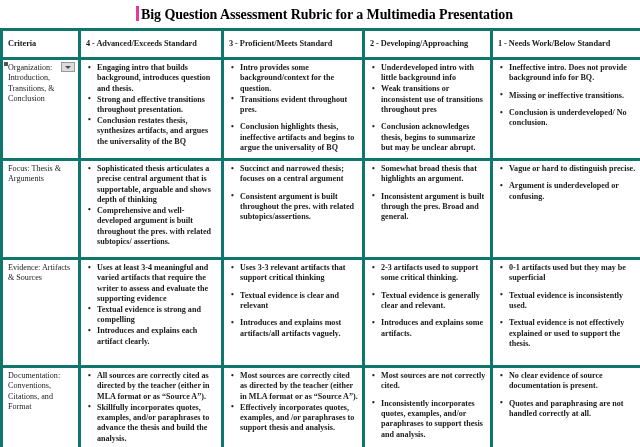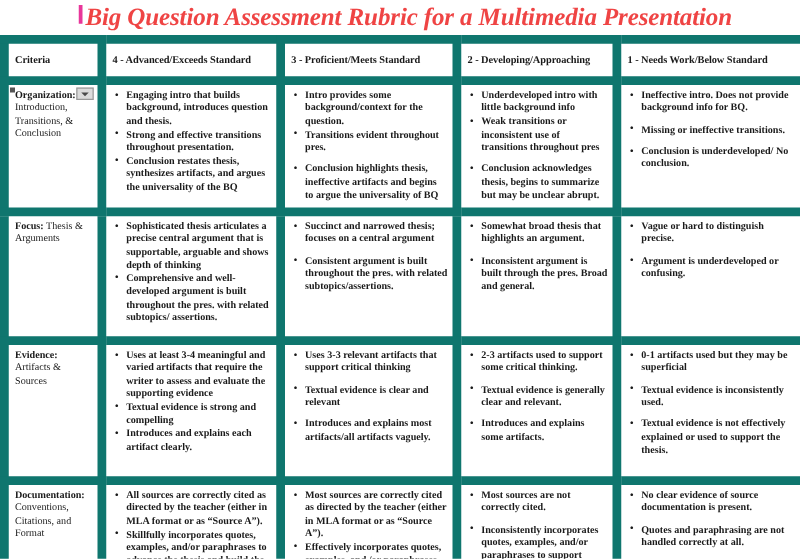--- a/index.html
+++ b/index.html
@@ -41,36 +41,35 @@
   .caret {
     position: absolute;
     left: -5px;
     top: 1px;
     width: 3px;
     height: 15px;
     background: #e8369a;
   }
   .doc-title {
     font-family: "Liberation Serif", serif;
-    font-size: 20px;
+    font-size: 14px;
     font-weight: bold;
     letter-spacing: -0.1px;
-    color: #ef4444;
-    font-style: italic;
+    color: #000000;
   }
 
   
   table.rubric {
     border-collapse: collapse;
     table-layout: fixed;
     width: 640px;
     border: 1px solid #1c1c1c;
   }
   table.rubric td, table.rubric th {
-    border: 7px solid #0f766e;
+    border: 3px solid #0f766e;
     vertical-align: top;
     padding: 3px 4px 3px 5px;
     font-size: 8.1px;
     line-height: 1.28;
     text-align: left;
     font-weight: normal;
     overflow: hidden;
   }
 
   
@@ -93,21 +92,21 @@
 
   
   td.criteria {
     font-size: 8.6px;
     line-height: 1.45;
     padding-top: 5px;
     padding-left: 6px;
     position: relative;
   }
   td.criteria .crit-name {
-    font-weight: bold;
+    font-weight: normal;
   }
   td.criteria .crit-sub {
     font-weight: normal;
     font-family: Liberation Serif, serif;
   }
 
   
   tr.r-org td    { height: 92px; }
   tr.r-focus td  { height: 90px; }
   tr.r-evid td   { height: 99px; }

